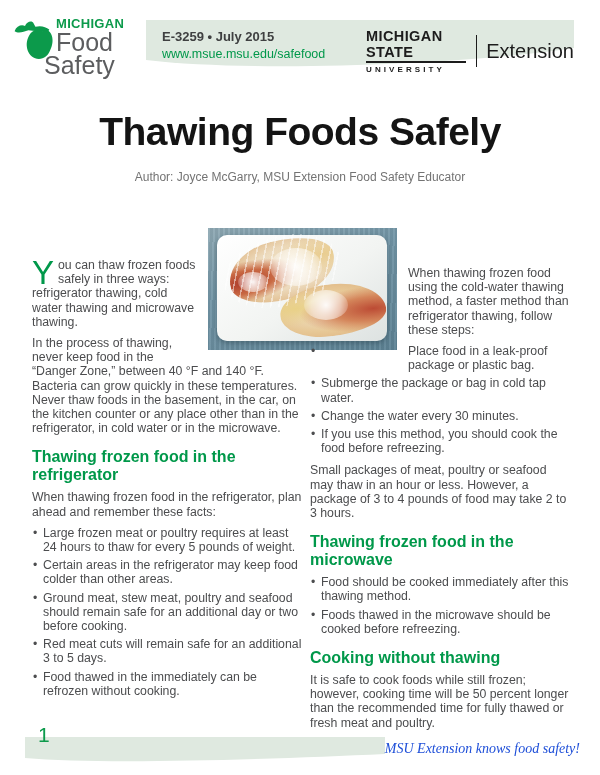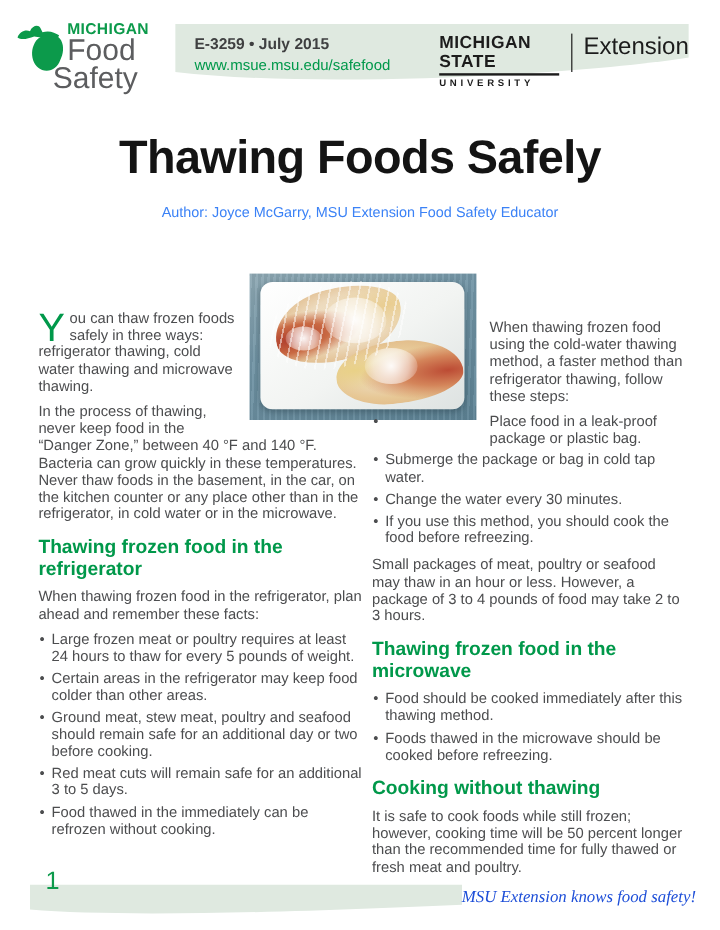--- a/index.html
+++ b/index.html
@@ -14,30 +14,30 @@
   .logo-mich{color:#0c9a4b;font-weight:bold;font-size:13px;letter-spacing:.3px;}
   .logo-word{font-size:25px;color:#5c5d5f;line-height:23px;}
   .logo-word.safety{margin-left:-12px;}
 
   .band{position:absolute;left:146px;top:20px;width:428px;height:56px;}
   .band-bg{position:absolute;left:0;top:0;width:100%;height:100%;}
   .band-bg path{fill:#dfe9e0;}
   .bulletin-block{position:absolute;left:16px;top:9px;}
   .bulletin{font-weight:bold;font-size:13px;color:#3f4041;}
   .url{font-weight:normal;font-size:12.5px;color:#00984a;margin-top:3px;}
-  .wordmark{position:absolute;left:220px;top:8px;display:flex;align-items:flex-start;color:#1c1c1c;}
+  .wordmark{position:absolute;left:220px;top:8px;display:flex;align-items:center;color:#1c1c1c;}
   .msu-top{font-size:14.5px;font-weight:bold;letter-spacing:.4px;border-bottom:2px solid #1c1c1c;padding-bottom:1px;}
   .msu-bottom{font-size:8px;letter-spacing:3.1px;margin-top:2px;font-weight:bold;}
   .wm-divider{width:1.5px;height:32px;background:#1c1c1c;margin:0 9px 0 10px;}
   .extension{font-size:20px;color:#1c1c1c;}
 
   
   .title{position:absolute;top:110px;left:0;width:100%;text-align:center;
          font-size:39px;font-weight:bold;color:#141414;letter-spacing:-.5px;}
-  .byline{position:absolute;top:170px;left:0;width:100%;text-align:center;font-size:12px;color:#3b82f6;}
+  .byline{position:absolute;top:170px;left:0;width:100%;text-align:center;font-size:12px;color:#737373;}
 
   
   .photo{position:absolute;left:208px;top:228px;width:189px;height:122px;overflow:hidden;
          background:
            repeating-linear-gradient(92deg,rgba(255,255,255,.06) 0 2px,rgba(0,0,0,.05) 2px 5px),
            linear-gradient(160deg,#8fa9b4 0%,#7295a6 40%,#5d8294 100%);}
   .tray{position:absolute;left:9px;top:7px;width:170px;height:106px;border-radius:10px;
         background:linear-gradient(145deg,#ffffff 0%,#f2f4f2 55%,#dde2e1 100%);
         box-shadow:0 2px 5px rgba(20,40,50,.35);}
   .piece1{position:absolute;left:20px;top:12px;width:108px;height:60px;transform:rotate(-14deg);

